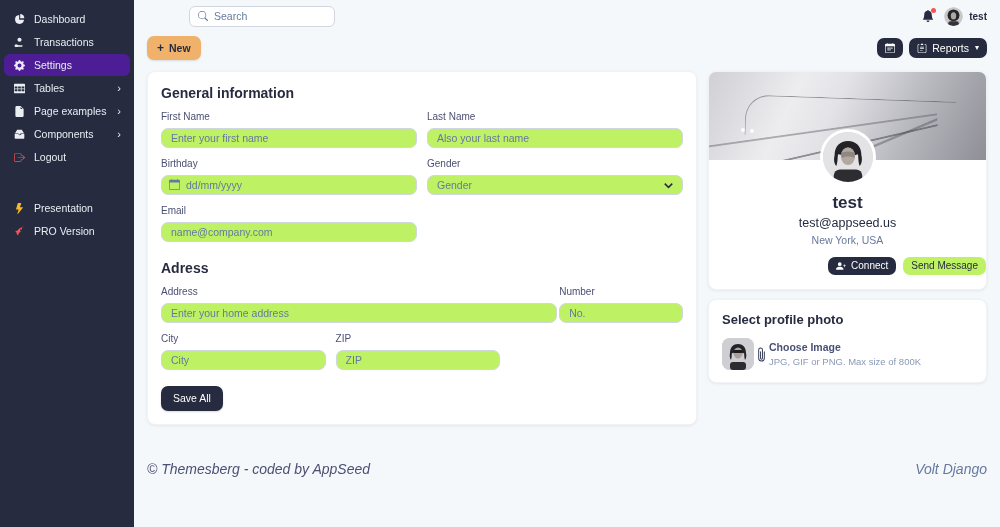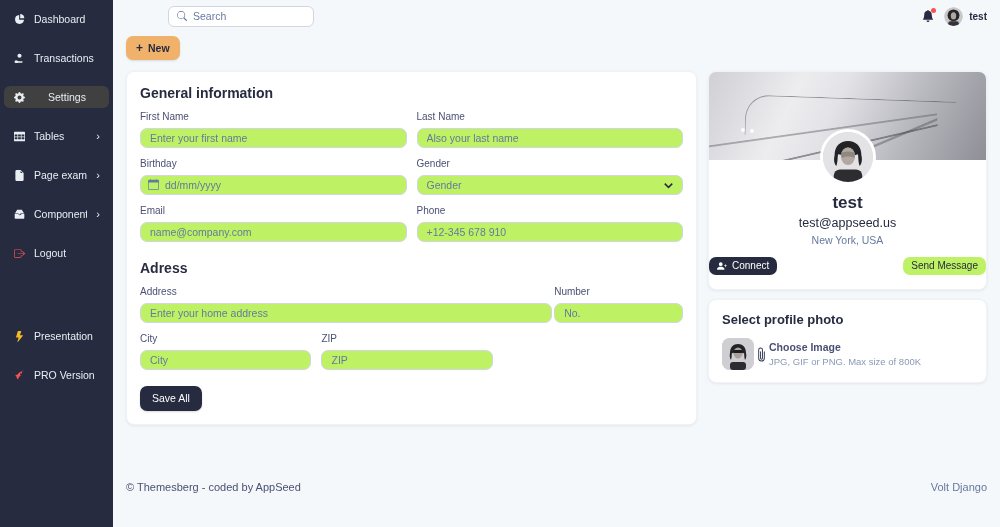--- a/index.html
+++ b/index.html
@@ -7,30 +7,30 @@
   body {
     font-family: "Liberation Sans", sans-serif;
     background: #f5f8fb;
     color: #262b40;
     display: flex;
     font-size: 11px;
   }
 
   
   .sidebar {
-    width: 113px; flex-shrink: 0; height: 527px;
+    width: 134px; flex-shrink: 0; height: 527px;
     background: #262b40; color: #eaedf2;
-    padding: 8px 4px; display: flex; flex-direction: column; gap: 16px;
+    padding: 8px 4px; display: flex; flex-direction: column;
   }
   .s-item {
     display: flex; align-items: center; gap: 9px;
     padding: 5px 9px; border-radius: 6px; cursor: pointer;
     margin-bottom: 1px; font-size: 10.5px; white-space: nowrap;
   }
-  .s-item.active { background: #404040; text-align: center; }
+  .s-item.active { background: #4c1d95; }
   .s-icon { width: 12px; height: 12px; display:flex; align-items:center; justify-content:center; flex-shrink:0; }
   .s-icon svg { width: 11px; height: 11px; fill: currentColor; }
   .s-label { flex: 1; overflow: hidden; }
   .s-chev { font-size: 11px; color: #eaedf2; line-height: 1; }
   .s-gap { height: 28px; }
   .icon-red  { color: #fa5252; }
   .icon-yellow { color: #f7b924; }
 
   
   .main { flex: 1; padding: 0 13px; display: flex; flex-direction: column; }
@@ -116,35 +116,35 @@
   }
   .cover .dots { position:absolute; left:32px; top:56px; width:4px; height:4px; border-radius:50%; background:#fdfdfe; box-shadow:9px 1px 0 #fdfdfe; }
   .avatar-lg {
     width:56px; height:56px; border-radius:50%; overflow:hidden;
     margin:-31px auto 0; position:relative; z-index:2;
     border:3px solid #fff; background:#dcdcdf;
   }
   .profile-name { font-size:17px; font-weight:bold; margin-top:8px; color:#262b40; }
   .profile-email { font-size:12.5px; color:#262b40; margin-top:3px; }
   .profile-loc { font-size:10.5px; color:#66799e; margin-top:4px; }
-  .profile-actions { display:flex; justify-content:space-between; gap:7px; margin-top:11px; }
+  .profile-actions { display:flex; justify-content:flex-end; gap:7px; margin-top:11px; }
   .btn-connect { background:#262b40; color:#fff; padding:4px 8px; font-size:10px; }
   .btn-connect svg { width:10px; height:10px; fill:#fff; }
   .btn-send { background:#bef264; color:#262b40; padding:4px 8px; font-size:10px; }
 
   
   .photo-card { padding:12px 13px; }
   .photo-row { display:flex; align-items:center; margin-top:11px; }
   .thumb { width:32px; height:32px; border-radius:8px; overflow:hidden; flex-shrink:0; background:#d9d9dc; }
   .clip-icon { width:15px; height:15px; fill:#2e3650; flex-shrink:0; cursor:pointer; }
   .choose-label { font-size:10.5px; color:#4a5073; font-weight:bold; }
   .choose-hint { font-size:9.5px; color:#8a99b5; margin-top:3px; }
 
   
-  .footer { display:flex; justify-content:space-between; margin-top:56px; font-size:11px; color:#4a5073; }
+  .footer { display:flex; justify-content:space-between; margin-top:36px; font-size:14px; color:#4a5073;font-style:italic; }
   .footer a { color:#66799e; text-decoration:none; cursor:pointer; }
 </style>
 </head>
 <body>
 
 <nav class="sidebar">
   <div class="s-item">
     <span class="s-icon">
         <svg viewBox="0 0 16 16">
           <path d="M7.5 1.5A6.5 6.5 0 1 0 14.5 8.5H7.5V1.5z"></path>
@@ -256,20 +256,35 @@
         <span class="user-name">test</span>
       </span>
     </div>
   </div>
 
   <div class="toolbar">
     <button class="btn btn-new">
       <span class="plus">+</span>
       <span>New</span>
     </button>
+    <div class="toolbar-right">
+      <button class="btn btn-dark">
+        <svg viewBox="0 0 16 16">
+            <path d="M3.5 0a.5.5 0 0 1 .5.5V1h8V.5a.5.5 0 0 1 1 0V1h1a2 2 0 0 1 2 2v11a2 2 0 0 1-2 2H2a2 2 0 0 1-2-2V3a2 2 0 0 1 2-2h1V.5a.5.5 0 0 1 .5-.5zM1 5v9a1 1 0 0 0 1 1h12a1 1 0 0 0 1-1V5H1zm3 2h2v2H4V7zm3 0h2v2H7V7zm3 0h2v2h-2V7zM4 10h2v2H4v-2zm3 0h2v2H7v-2z"></path>
+          </svg>
+      </button>
+      <button class="btn btn-dark">
+        <svg viewBox="0 0 16 16">
+            <path d="M4 1.5H3a2 2 0 0 0-2 2V14a2 2 0 0 0 2 2h10a2 2 0 0 0 2-2V3.5a2 2 0 0 0-2-2h-1v1h1a1 1 0 0 1 1 1V14a1 1 0 0 1-1 1H3a1 1 0 0 1-1-1V3.5a1 1 0 0 1 1-1h1v-1z"></path>
+            <path d="M9.5 1a.5.5 0 0 1 .5.5v1a.5.5 0 0 1-.5.5h-3a.5.5 0 0 1-.5-.5v-1a.5.5 0 0 1 .5-.5h3zM5 6h6v1H5V6zm0 2.5h6v1H5v-1zM5 11h4v1H5v-1z"></path>
+          </svg>
+        <span>Reports</span>
+        <span class="chev-down">▾</span>
+      </button>
+    </div>
   </div>
 
   <div class="content">
 
     <section class="card form-card">
       <h2 class="section">General information</h2>
 
       <div class="grid-2">
         <div class="field">
           <label>First Name</label>
@@ -293,24 +308,20 @@
           <div class="fake-select">
             <span>Gender</span>
             <svg viewBox="0 0 12 8">
                 <path d="M1 1.5l5 5 5-5"></path>
               </svg>
           </div>
         </div>
         <div class="field">
           <label>Email</label>
           <input type="text" placeholder="name@company.com" style="">
-        </div>
-        <div class="field">
-          <label>Phone</label>
-          <input type="text" placeholder="+12-345 678 910" style="">
         </div>
       </div>
 
       <h2 class="section addr-title">Adress</h2>
 
       <div class="grid-addr">
         <div class="field">
           <label>Address</label>
           <input type="text" placeholder="Enter your home address" style="">
         </div>

